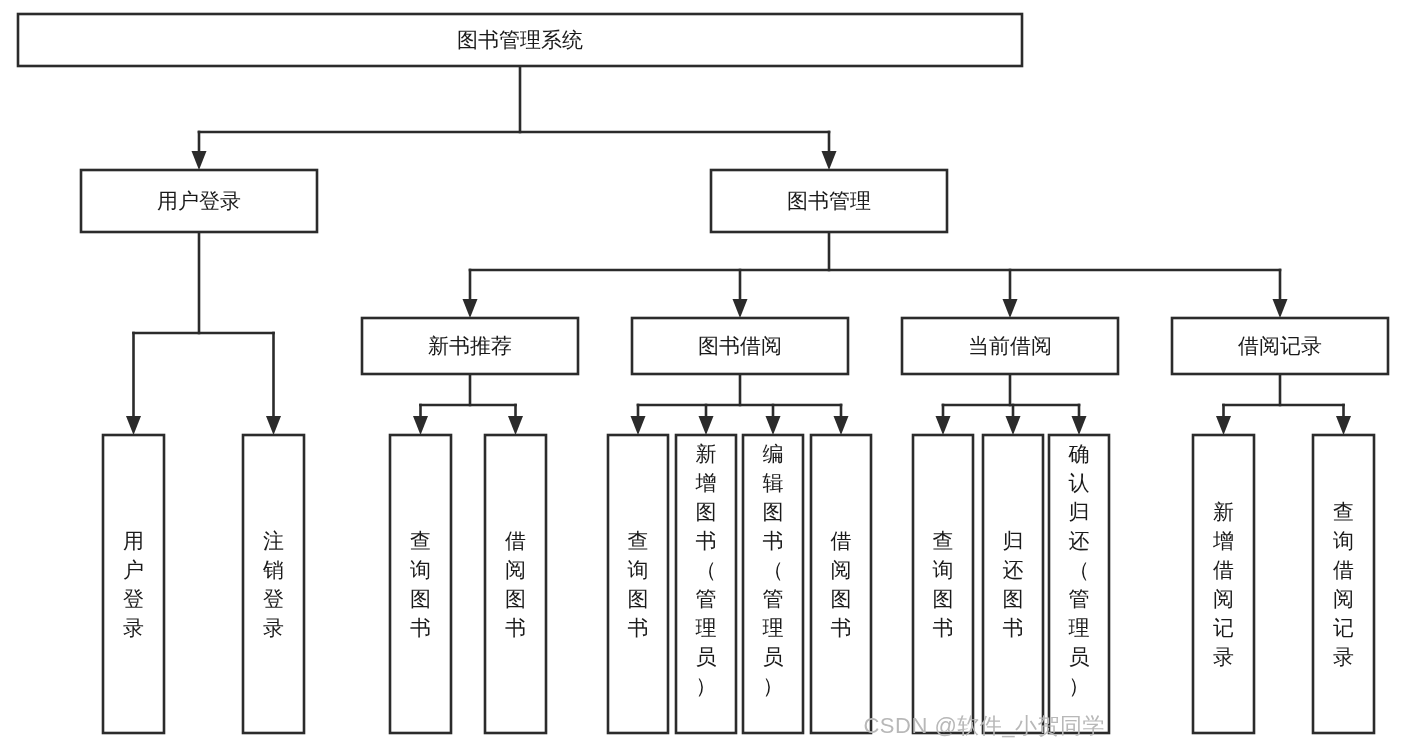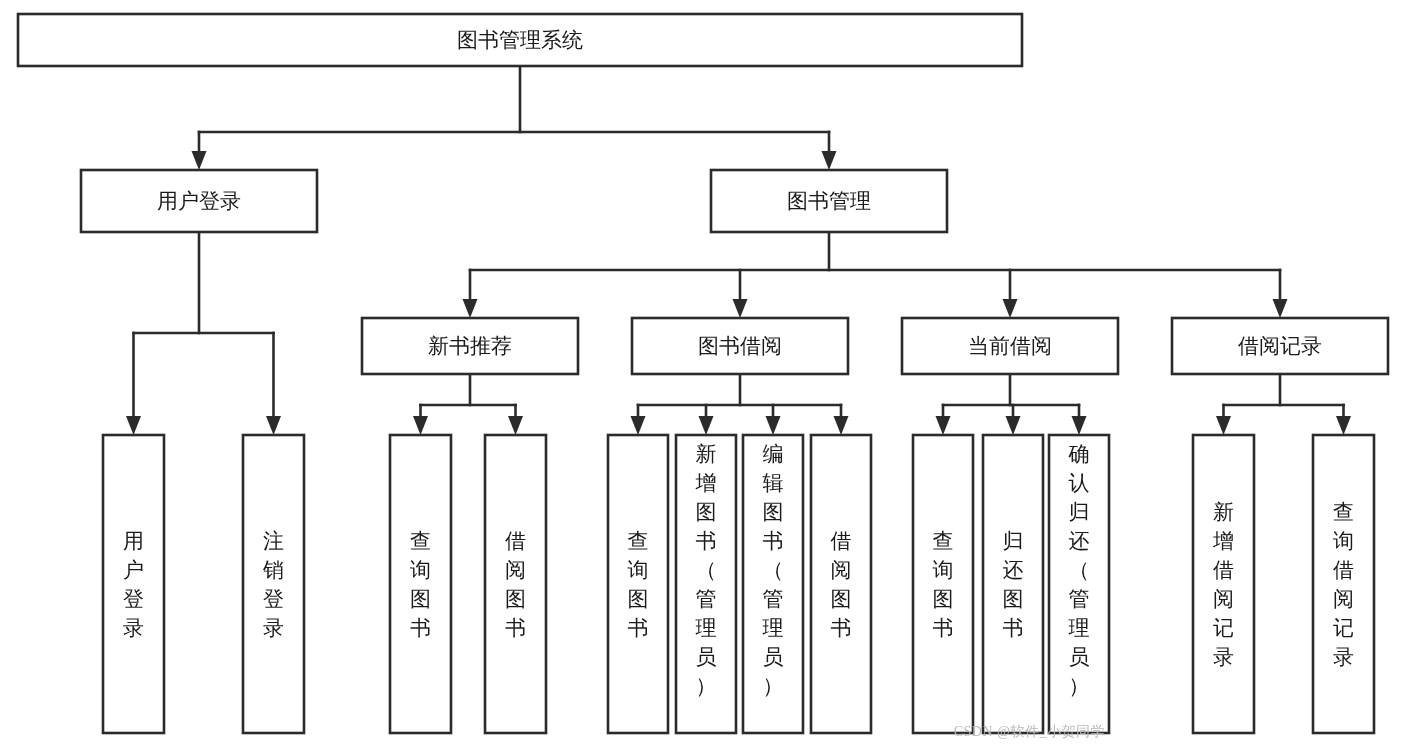--- a/index.html
+++ b/index.html
@@ -50,22 +50,22 @@
   .node-label-v {
     font-family: "Liberation Sans", "DejaVu Sans", sans-serif;
     font-size: 21px;
     fill: #1a1a1a;
     text-anchor: middle;
   }
   .watermark {
     position: absolute;
     right: 8px;
     bottom: 6px;
-    font-family: Liberation Serif, serif;
-    font-size: 14px;
+    font-family: Liberation Sans, sans-serif;
+    font-size: 22px;
     color: #b8b8b8;
     letter-spacing: 0.5px;
     white-space: nowrap;
     user-select: none;
   }
 </style>
 </head>
 <body>
 
 <div id="diagram-root">

